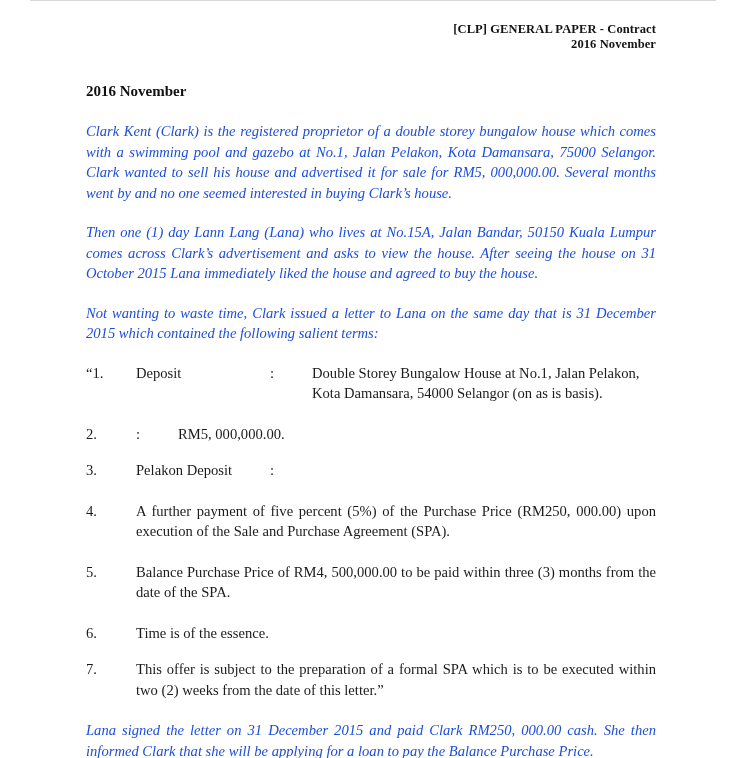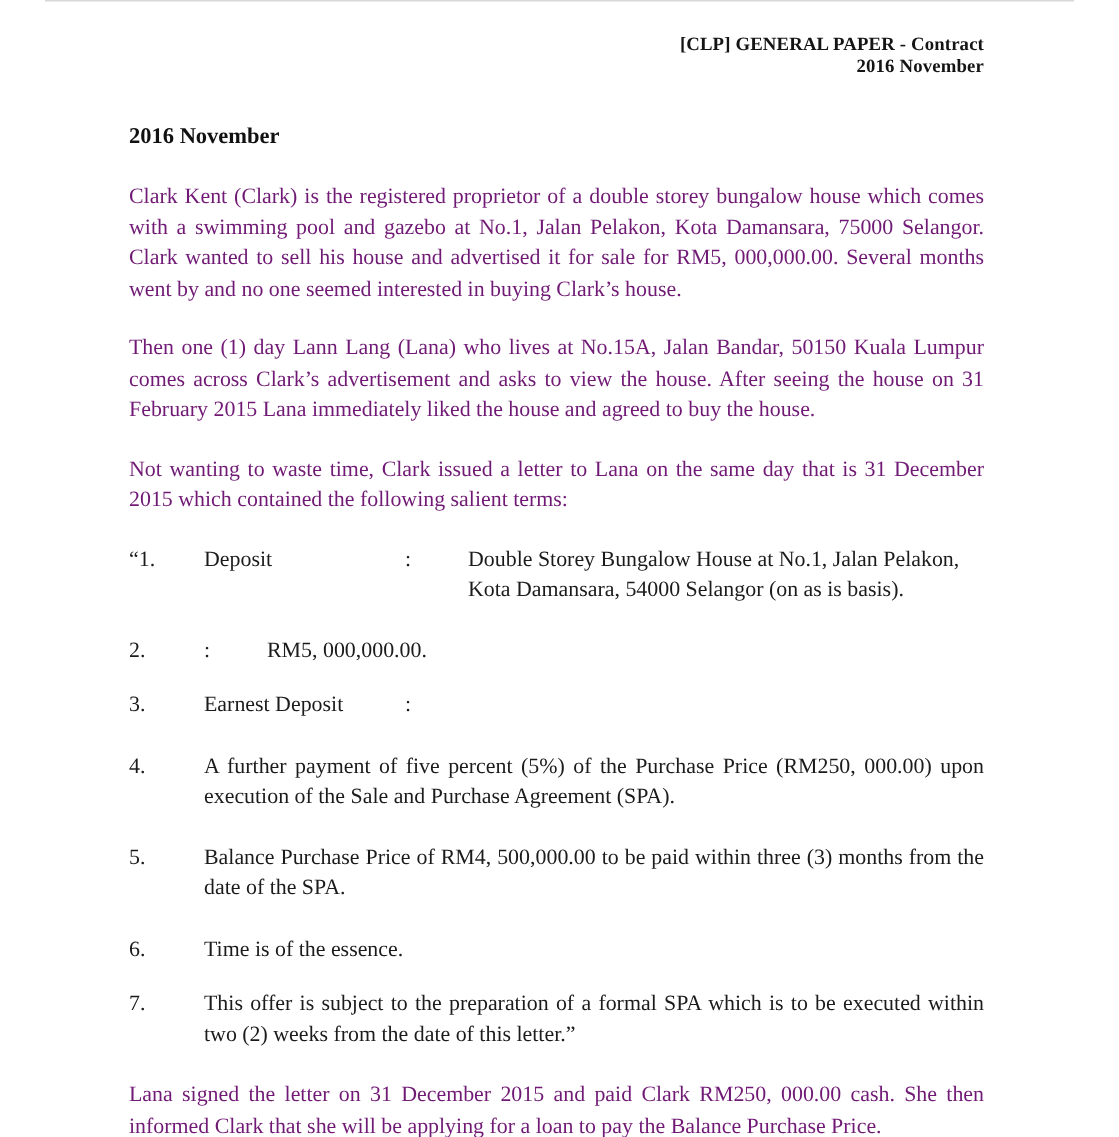--- a/index.html
+++ b/index.html
@@ -48,21 +48,22 @@
     line-height: 18px;
     margin: 0 0 21px 0;
     color: #111111;
   }
   p.para {
     margin: 0 0 19px 0;
     font-size: 14.6px;
     line-height: 20.5px;
     text-align: justify;
     text-justify: inter-word;
-    color: #701a75;
+    color: #1d4ed8;
+    font-style: italic;
   }
   p.para:last-child { margin-bottom: 0; }
   .terms {
     margin: 0 0 0 0;
   }
   .term-row {
     display: flex;
     align-items: flex-start;
     font-size: 14.6px;
     line-height: 20.5px;
@@ -104,41 +105,41 @@
   <div class="header">
     <div>[CLP] GENERAL PAPER - Contract</div>
     <div>2016 November</div>
   </div>
 
   <div class="content">
 
     <div class="doc-title">2016 November</div>
 
     <p class="para">Clark Kent (Clark) is the registered proprietor of a double storey bungalow house which comes with a swimming pool and gazebo at No.1, Jalan Pelakon, Kota Damansara, 75000 Selangor. Clark wanted to sell his house and advertised it for sale for RM5, 000,000.00. Several months went by and no one seemed interested in buying Clark’s house.</p>
-    <p class="para">Then one (1) day Lann Lang (Lana) who lives at No.15A, Jalan Bandar, 50150 Kuala Lumpur comes across Clark’s advertisement and asks to view the house. After seeing the house on 31 February 2015 Lana immediately liked the house and agreed to buy the house.</p>
+    <p class="para">Then one (1) day Lann Lang (Lana) who lives at No.15A, Jalan Bandar, 50150 Kuala Lumpur comes across Clark’s advertisement and asks to view the house. After seeing the house on 31 October 2015 Lana immediately liked the house and agreed to buy the house.</p>
     <p class="para">Not wanting to waste time, Clark issued a letter to Lana on the same day that is 31 December 2015 which contained the following salient terms:</p>
 
     <div class="terms">
 
       <div class="term-row gap-lg">
         <span class="num">“1.</span>
         <span class="label">Deposit</span>
         <span class="colon">:</span>
         <span class="value">Double Storey Bungalow House at No.1, Jalan Pelakon, Kota Damansara, 54000 Selangor (on as is basis).</span>
       </div>
 
       <div class="term-row gap-md">
         <span class="num">2.</span>
         <span class="colon">:</span>
         <span class="value">RM5, 000,000.00.</span>
       </div>
 
       <div class="term-row gap-lg">
         <span class="num">3.</span>
-        <span class="label">Earnest Deposit</span>
+        <span class="label">Pelakon Deposit</span>
         <span class="colon">:</span>
       </div>
 
       <div class="term-row wide gap-lg">
         <span class="num">4.</span>
         <span class="body">A further payment of five percent (5%) of the Purchase Price (RM250, 000.00) upon execution of the Sale and Purchase Agreement (SPA).</span>
       </div>
 
       <div class="term-row wide gap-lg">
         <span class="num">5.</span>

